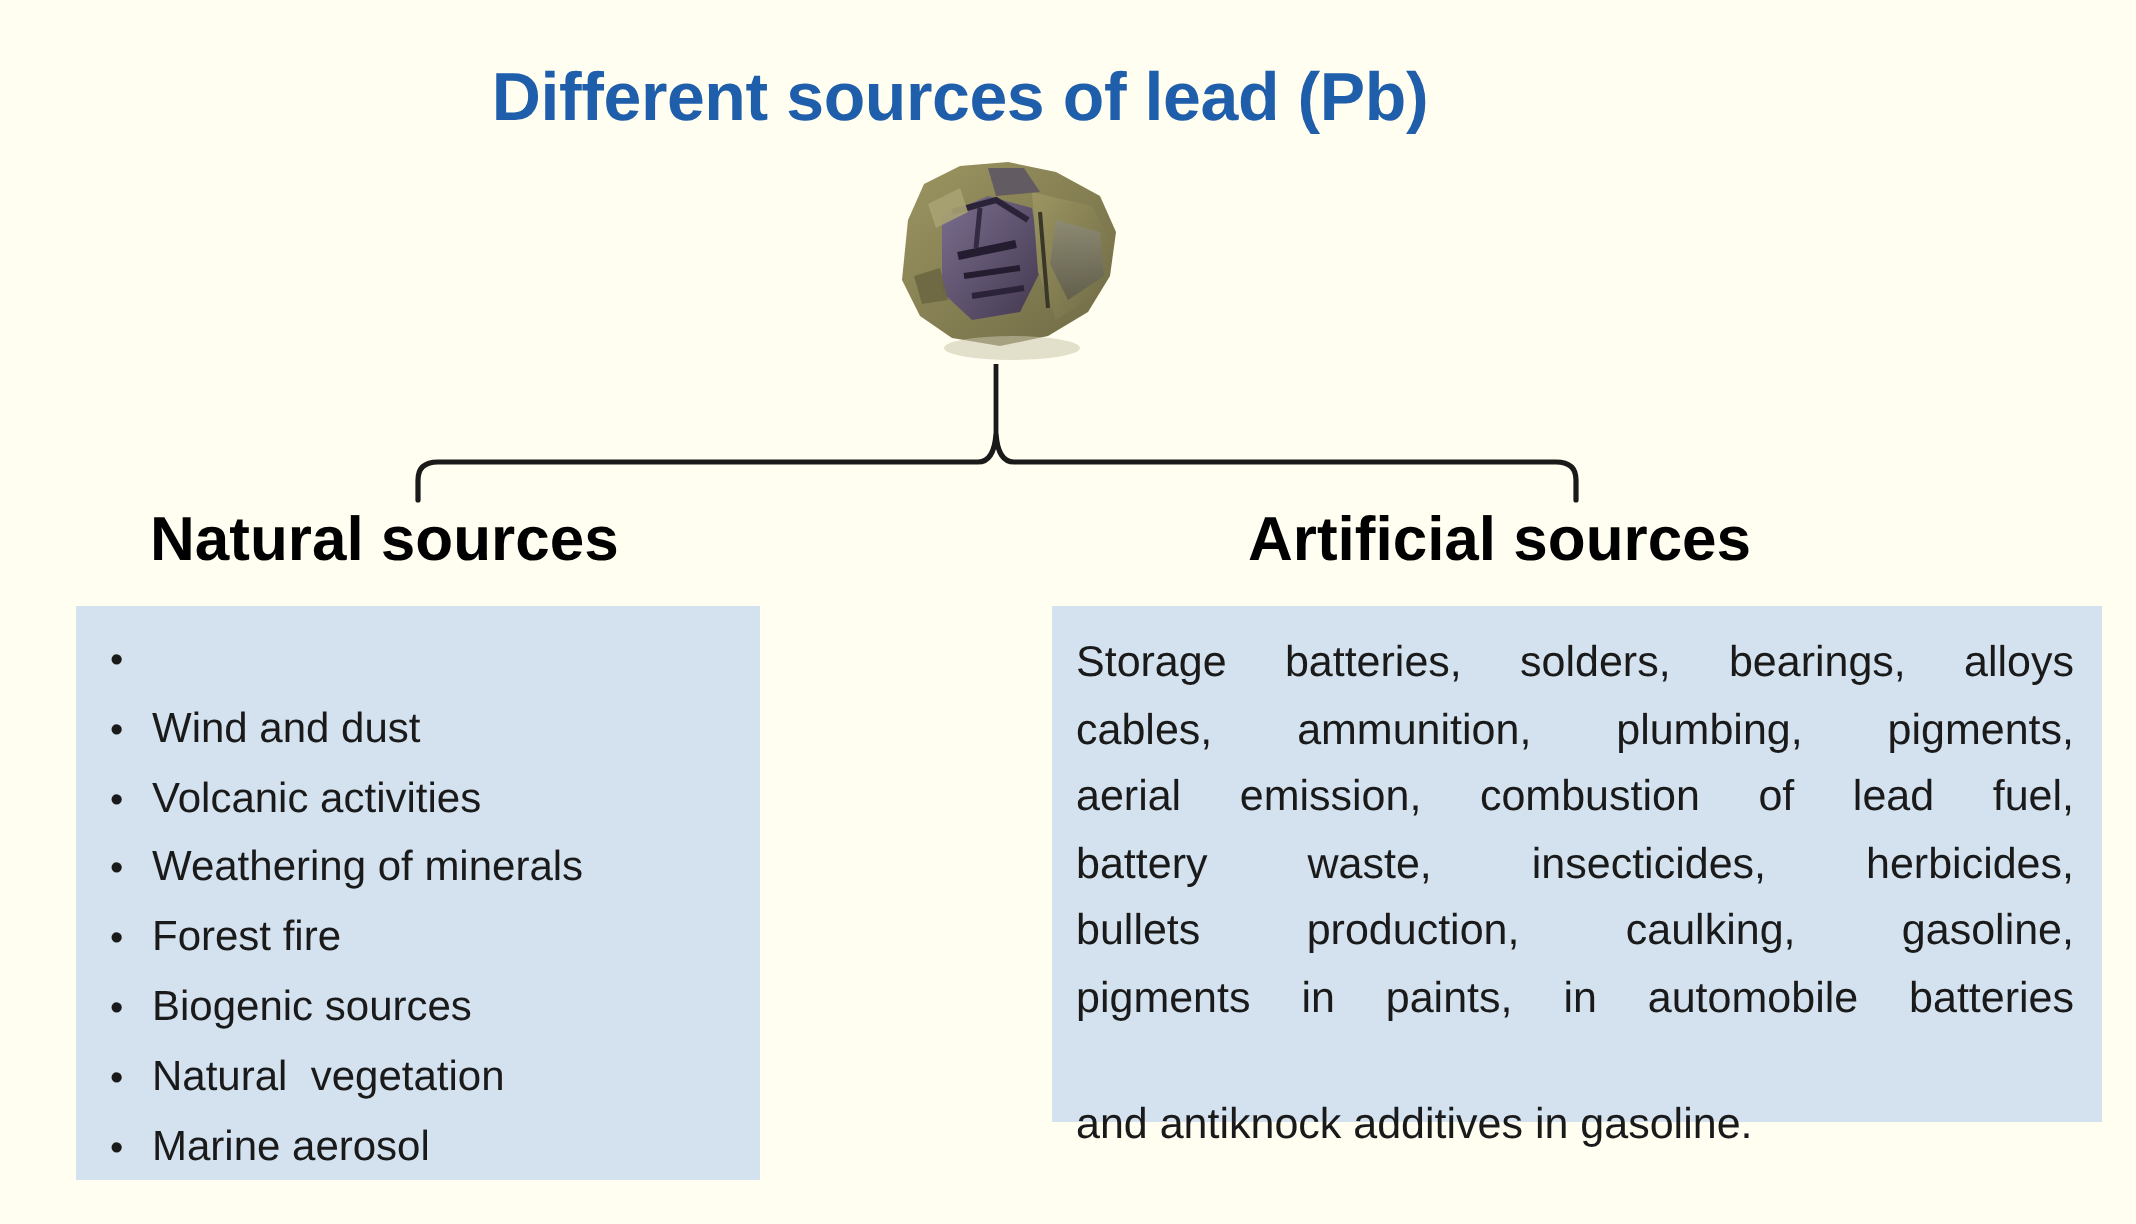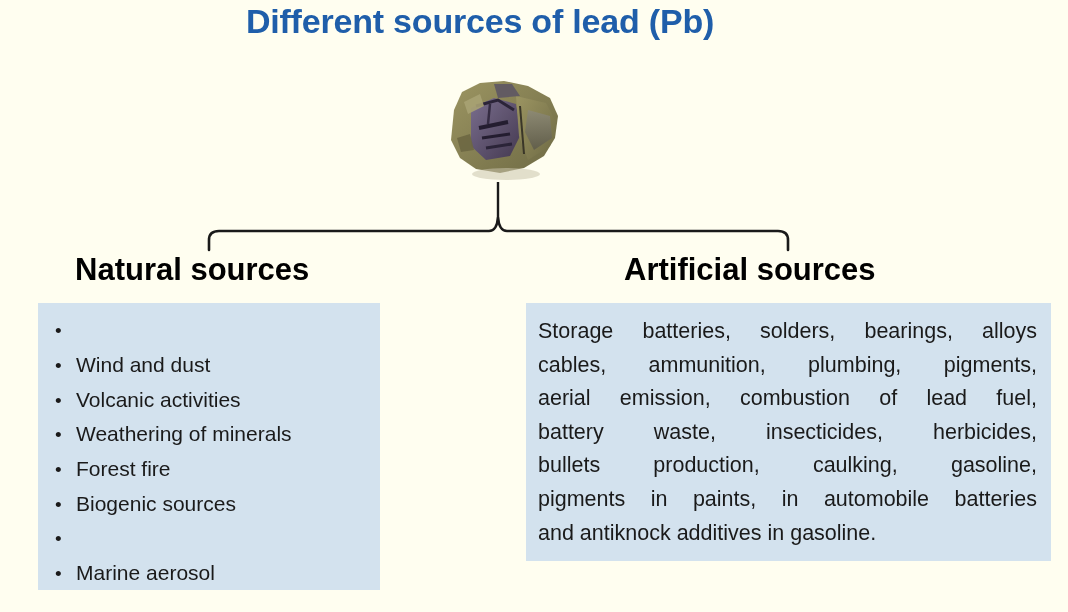--- a/index.html
+++ b/index.html
@@ -16,21 +16,21 @@
   .slide {
     position: relative;
     width: 1068px;
     height: 612px;
     background: #fffef0;
   }
 
   
   .title {
     position: absolute;
-    top: 2px;
+    top: 30px;
     left: 0;
     width: 960px;
     text-align: center;
     font-size: 34px;
     font-weight: bold;
     color: #1f5eaa;
     letter-spacing: -0.2px;
   }
 
   
@@ -116,21 +116,21 @@
   
   .para {
     margin: 0;
     font-size: 21.5px;
     line-height: 33.6px;
     color: #1a1a1a;
     text-align: justify;
     text-justify: inter-word;
     hyphens: none;
   }
-  .para .last-line { display: block; text-align: left; }
+  .para .last-line { display: block; text-align: left; margin-top: 29px; }
 </style>
 </head>
 <body>
 
 <div class="slide">
 
   <div class="title">Different sources of lead (Pb)</div>
 
   <div class="specimen-wrap">
     <svg width="148" height="110" viewBox="0 0 148 110">
@@ -205,20 +205,21 @@
       <li>
         <span class="bullet-dot">•</span>
         <span>Forest fire</span>
       </li>
       <li>
         <span class="bullet-dot">•</span>
         <span>Biogenic sources</span>
       </li>
       <li>
         <span class="bullet-dot">•</span>
+        <span>Natural  vegetation</span>
       </li>
       <li>
         <span class="bullet-dot">•</span>
         <span>Marine aerosol</span>
       </li>
     </ul>
   </div>
 
   <div class="panel right">
     <p class="para">

